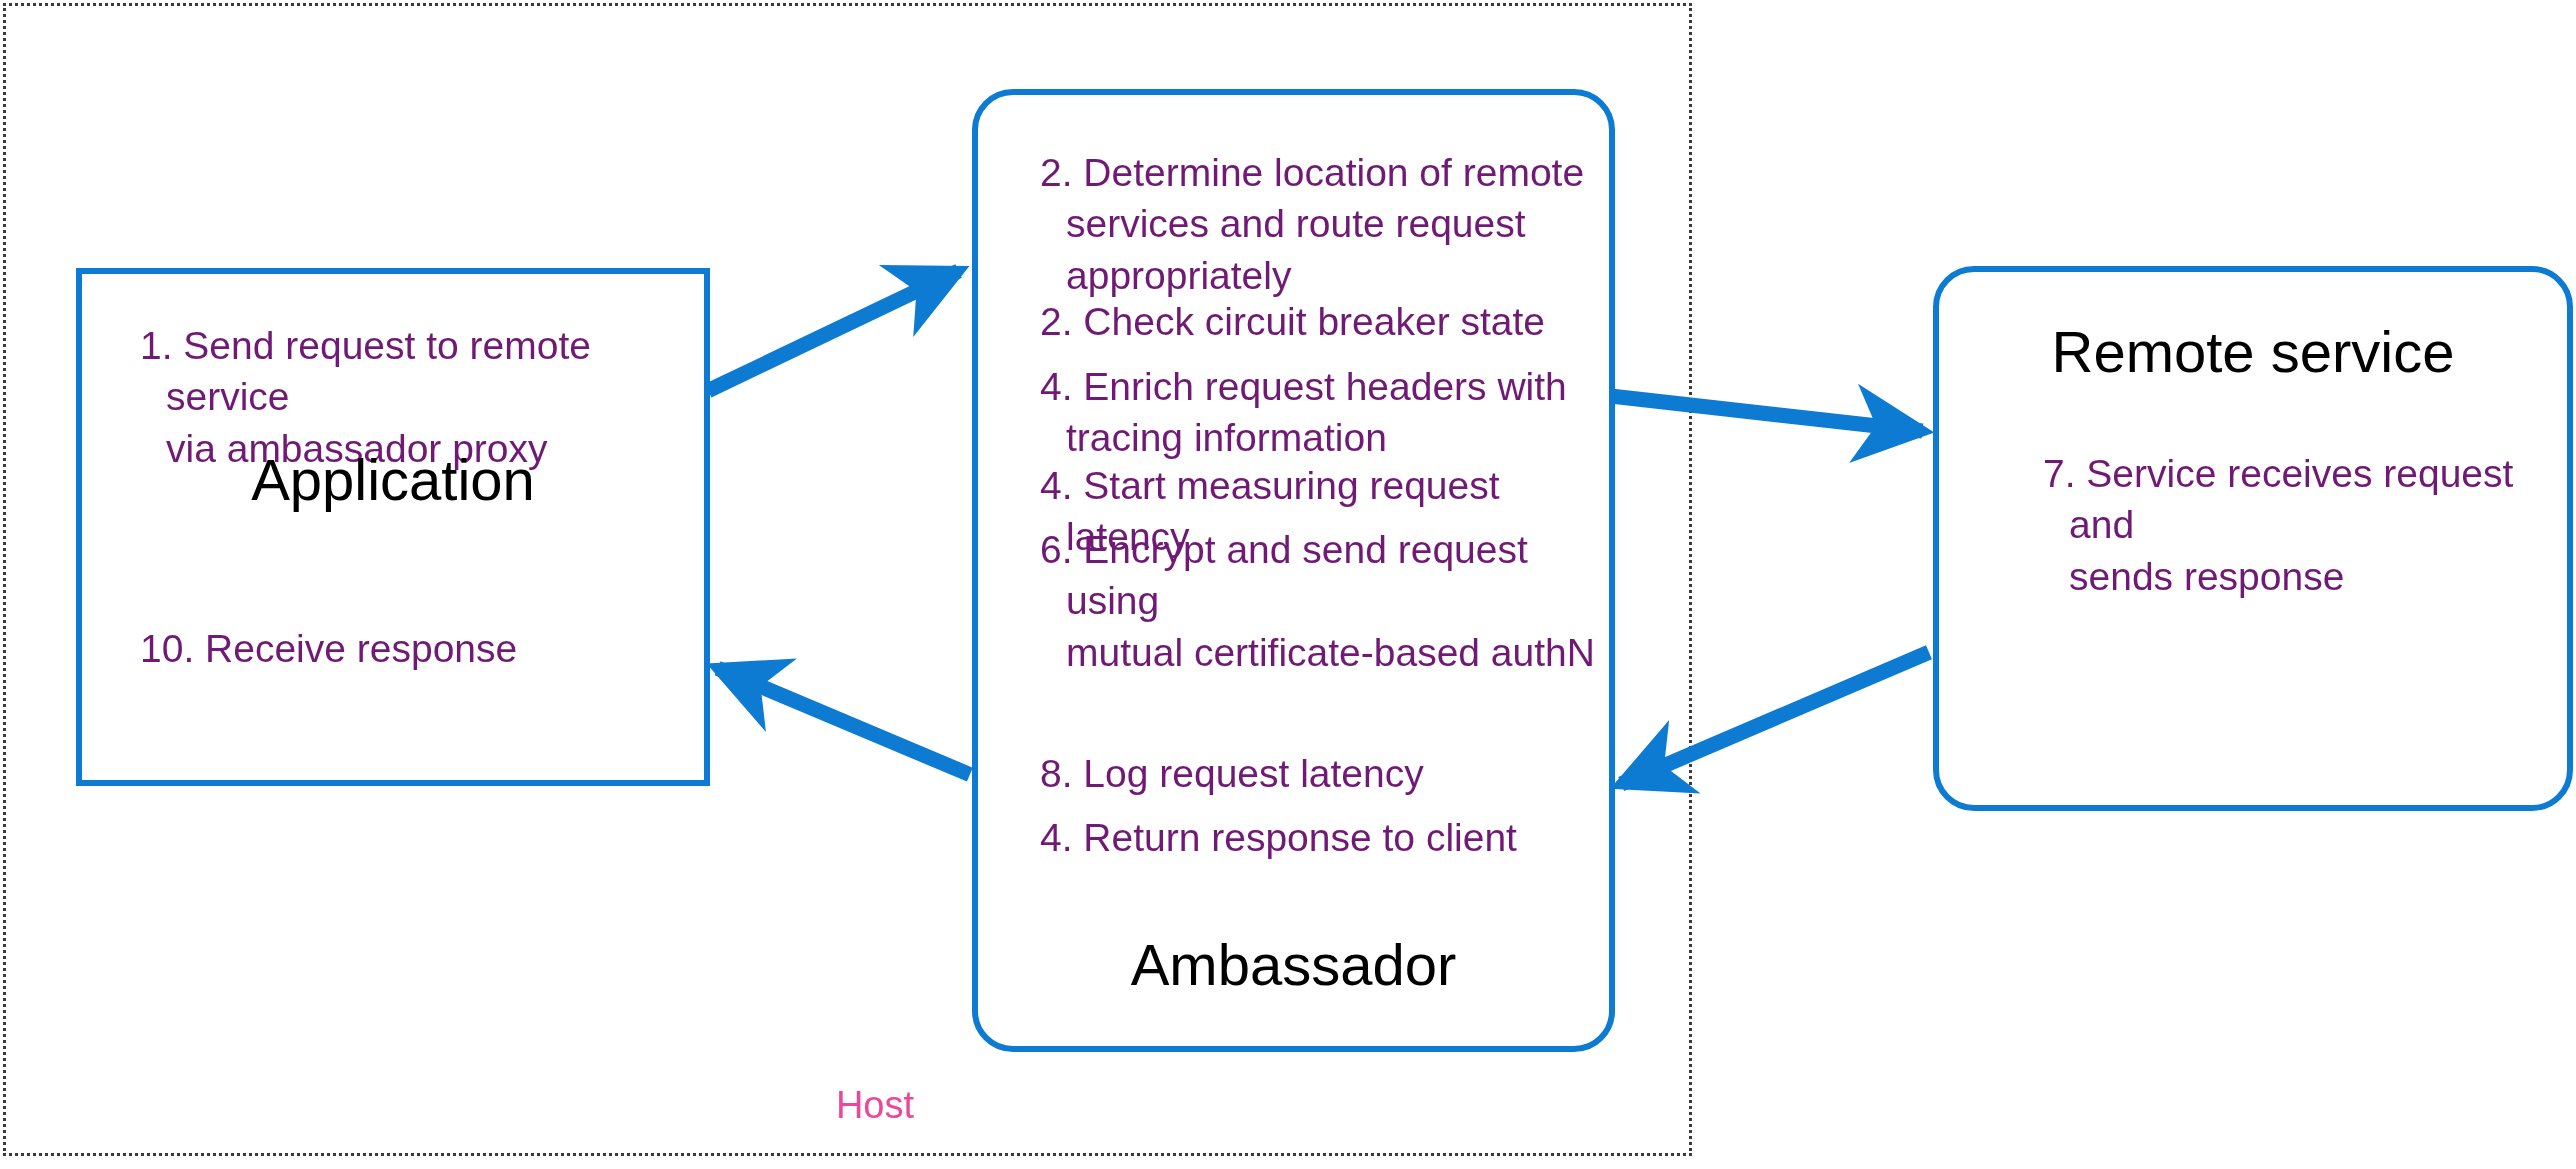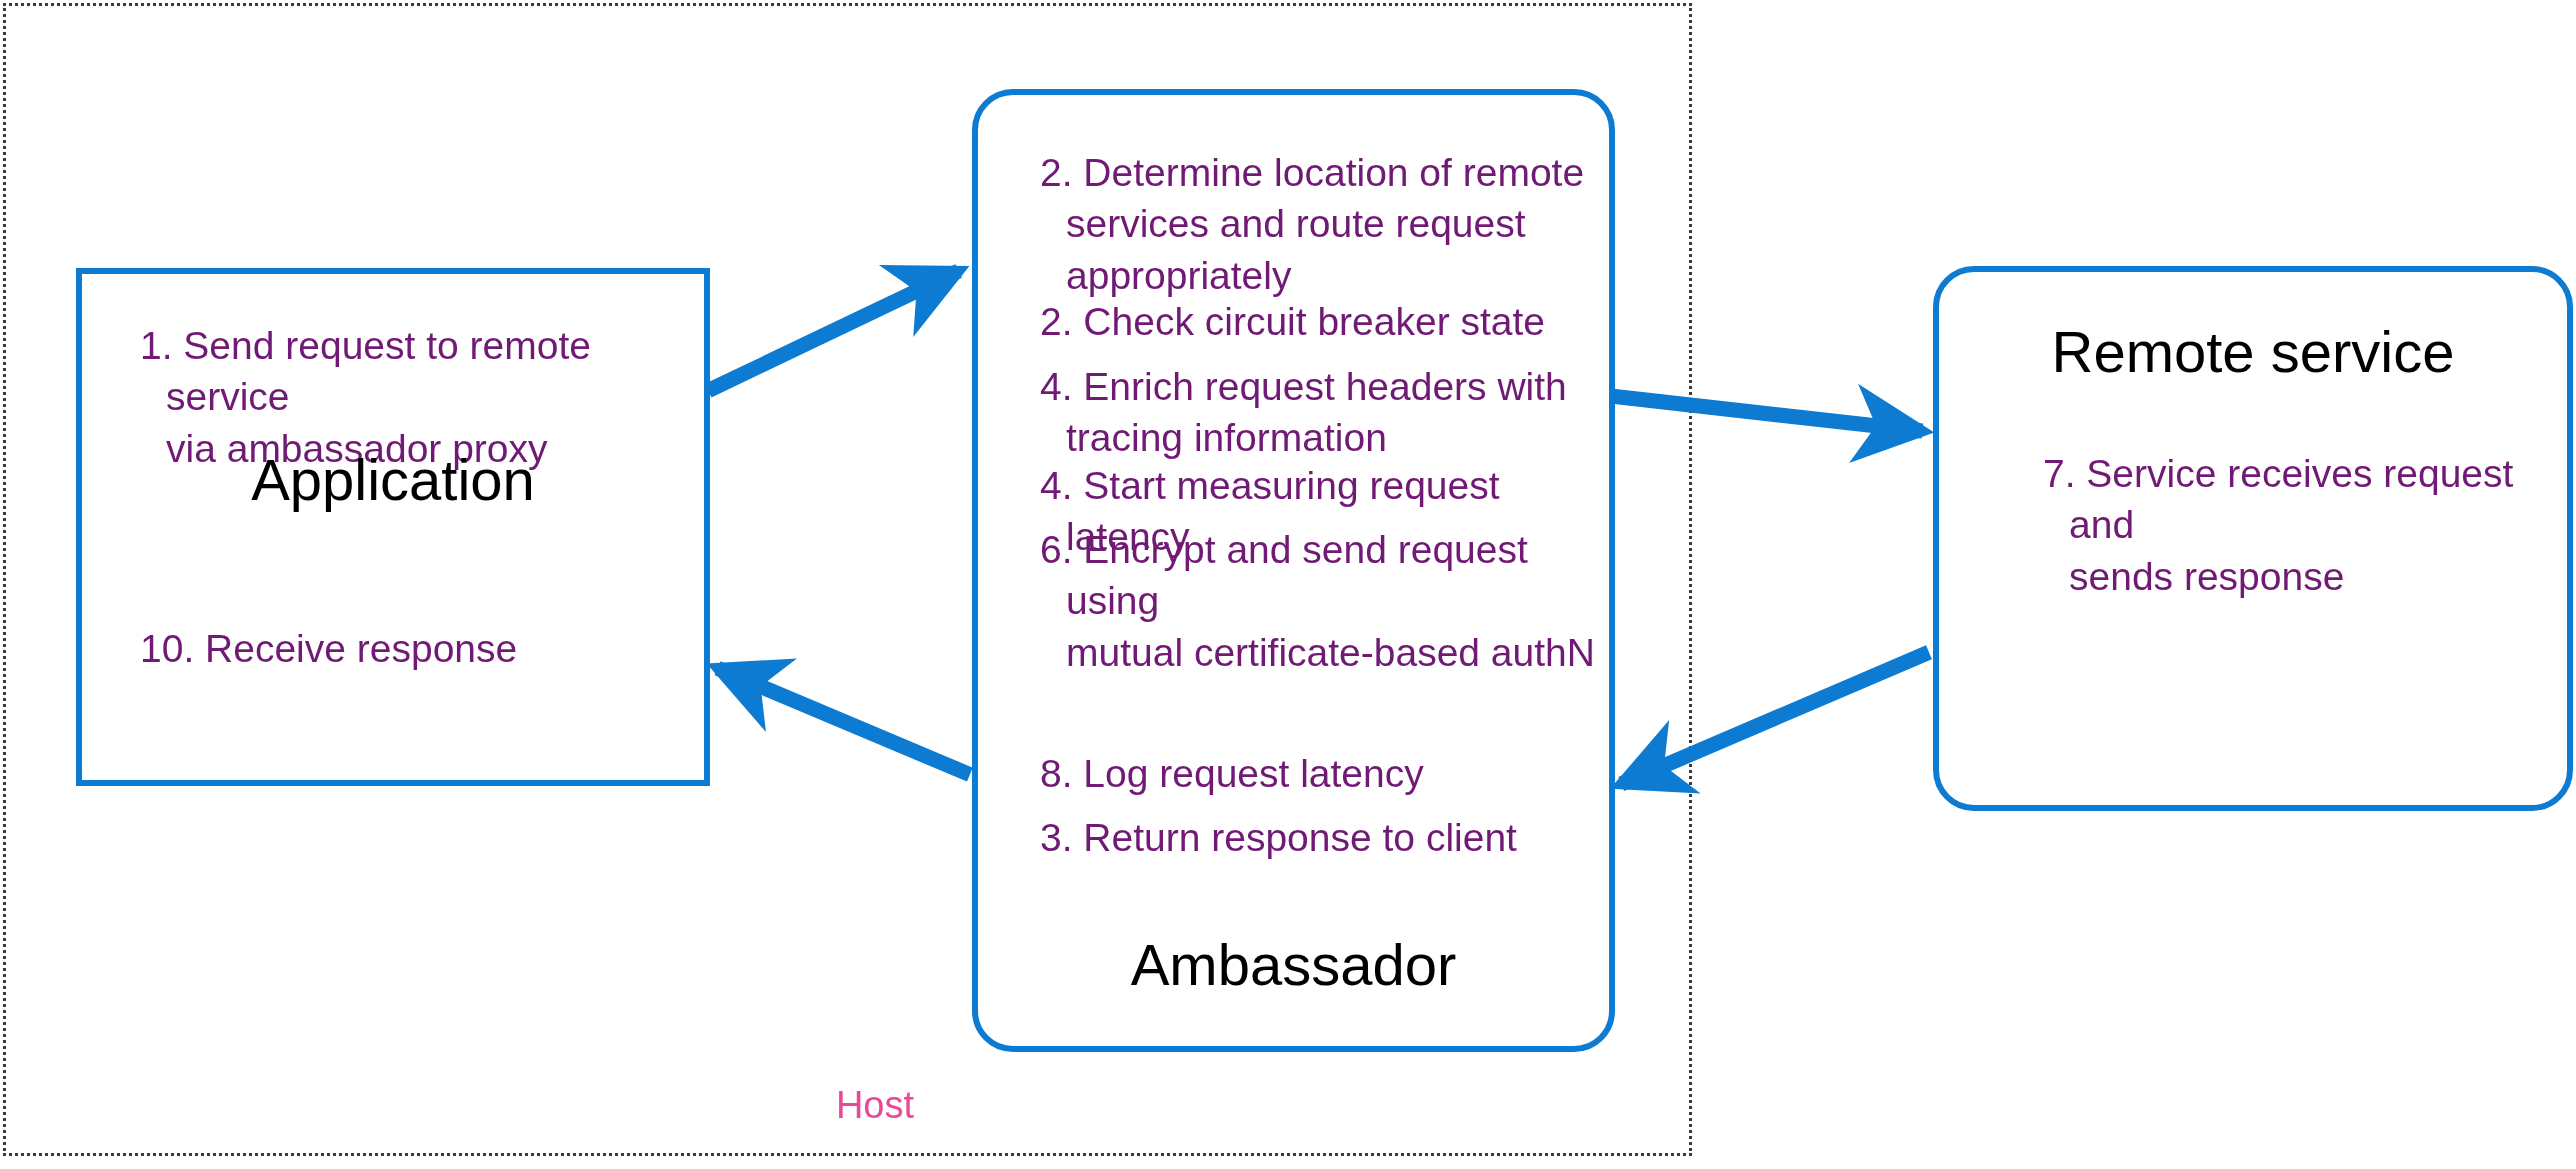--- a/index.html
+++ b/index.html
@@ -157,21 +157,21 @@
     <div class="step amb-step" id="amb-step-2">2. Determine location of remote
  services and route request
  appropriately</div>
     <div class="step amb-step" id="amb-step-3">2. Check circuit breaker state</div>
     <div class="step amb-step" id="amb-step-4">4. Enrich request headers with
  tracing information</div>
     <div class="step amb-step" id="amb-step-5">4. Start measuring request latency</div>
     <div class="step amb-step" id="amb-step-6">6. Encrypt and send request using
  mutual certificate-based authN</div>
     <div class="step amb-step" id="amb-step-8">8. Log request latency</div>
-    <div class="step amb-step" id="amb-step-9">3. Return response to client</div>
+    <div class="step amb-step" id="amb-step-9">4. Return response to client</div>
     <div class="node-title" id="amb-title">Ambassador</div>
   </div>
 
   <div class="node rounded" id="node-remote">
     <div class="node-title" id="remote-title">Remote service</div>
     <div class="step" id="remote-step-7">7. Service receives request and
  sends response</div>
   </div>
 
   <svg id="arrows" viewBox="0 0 2736 1242">

